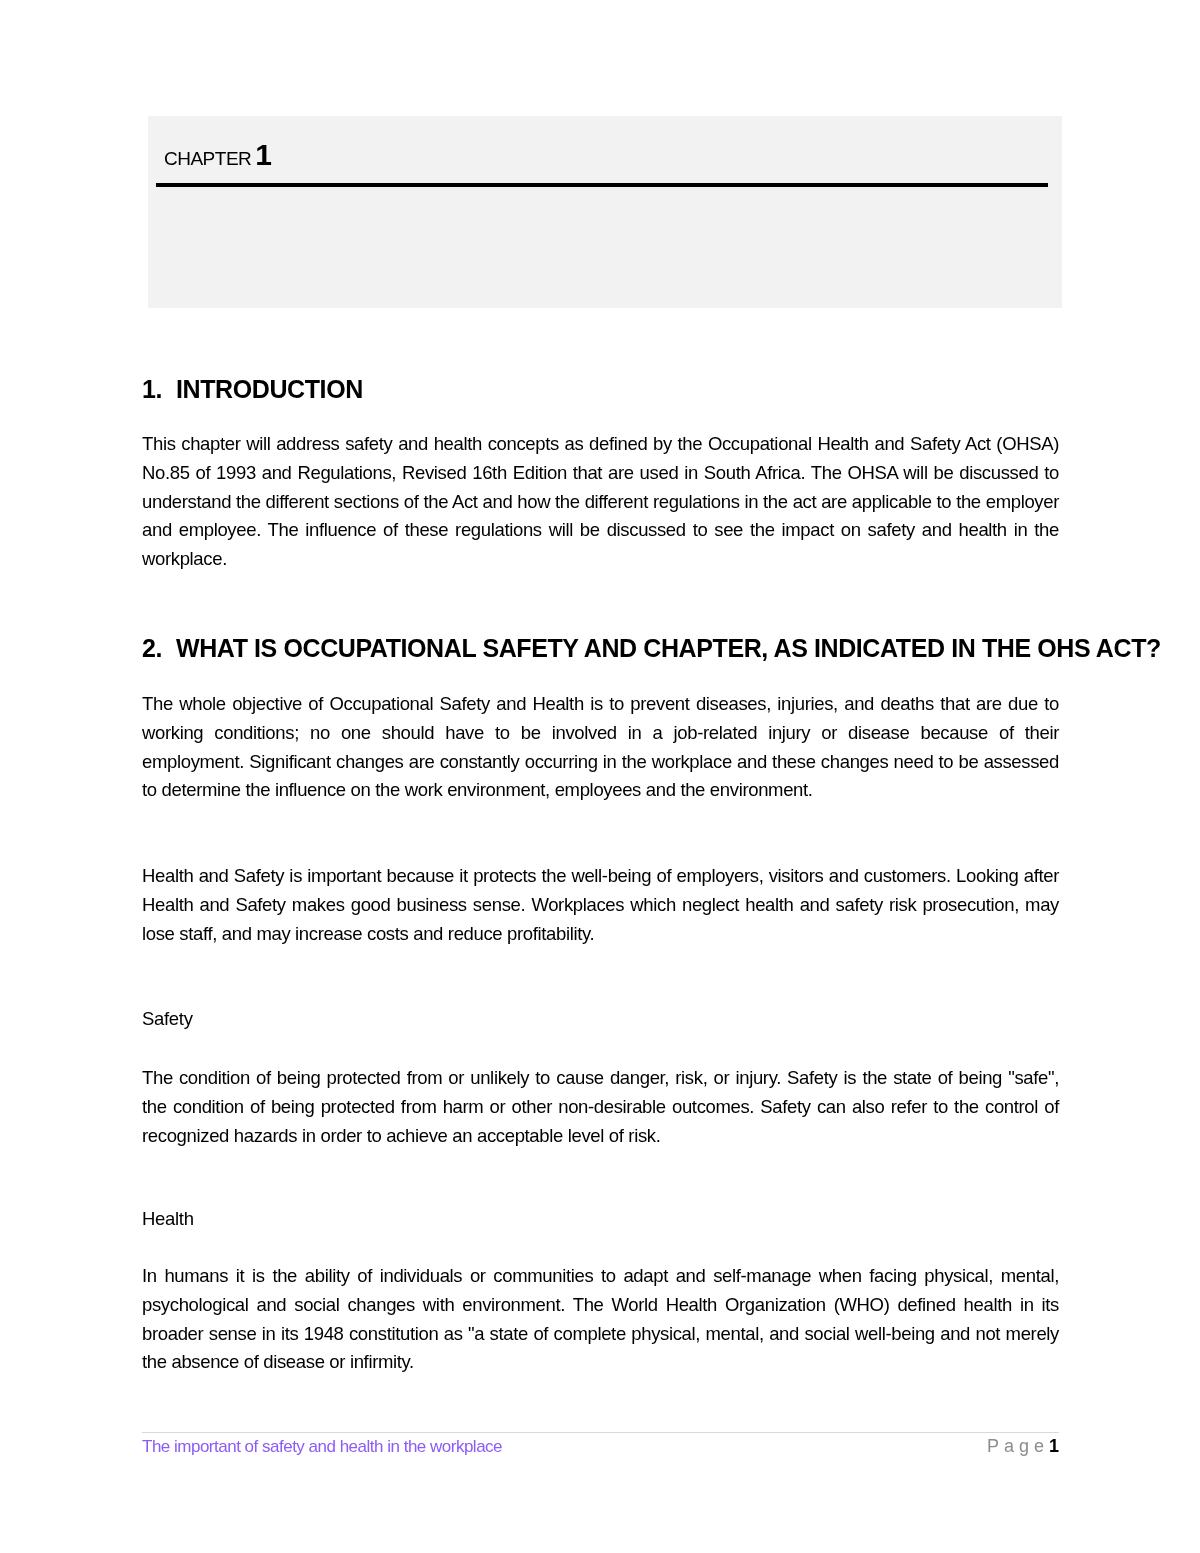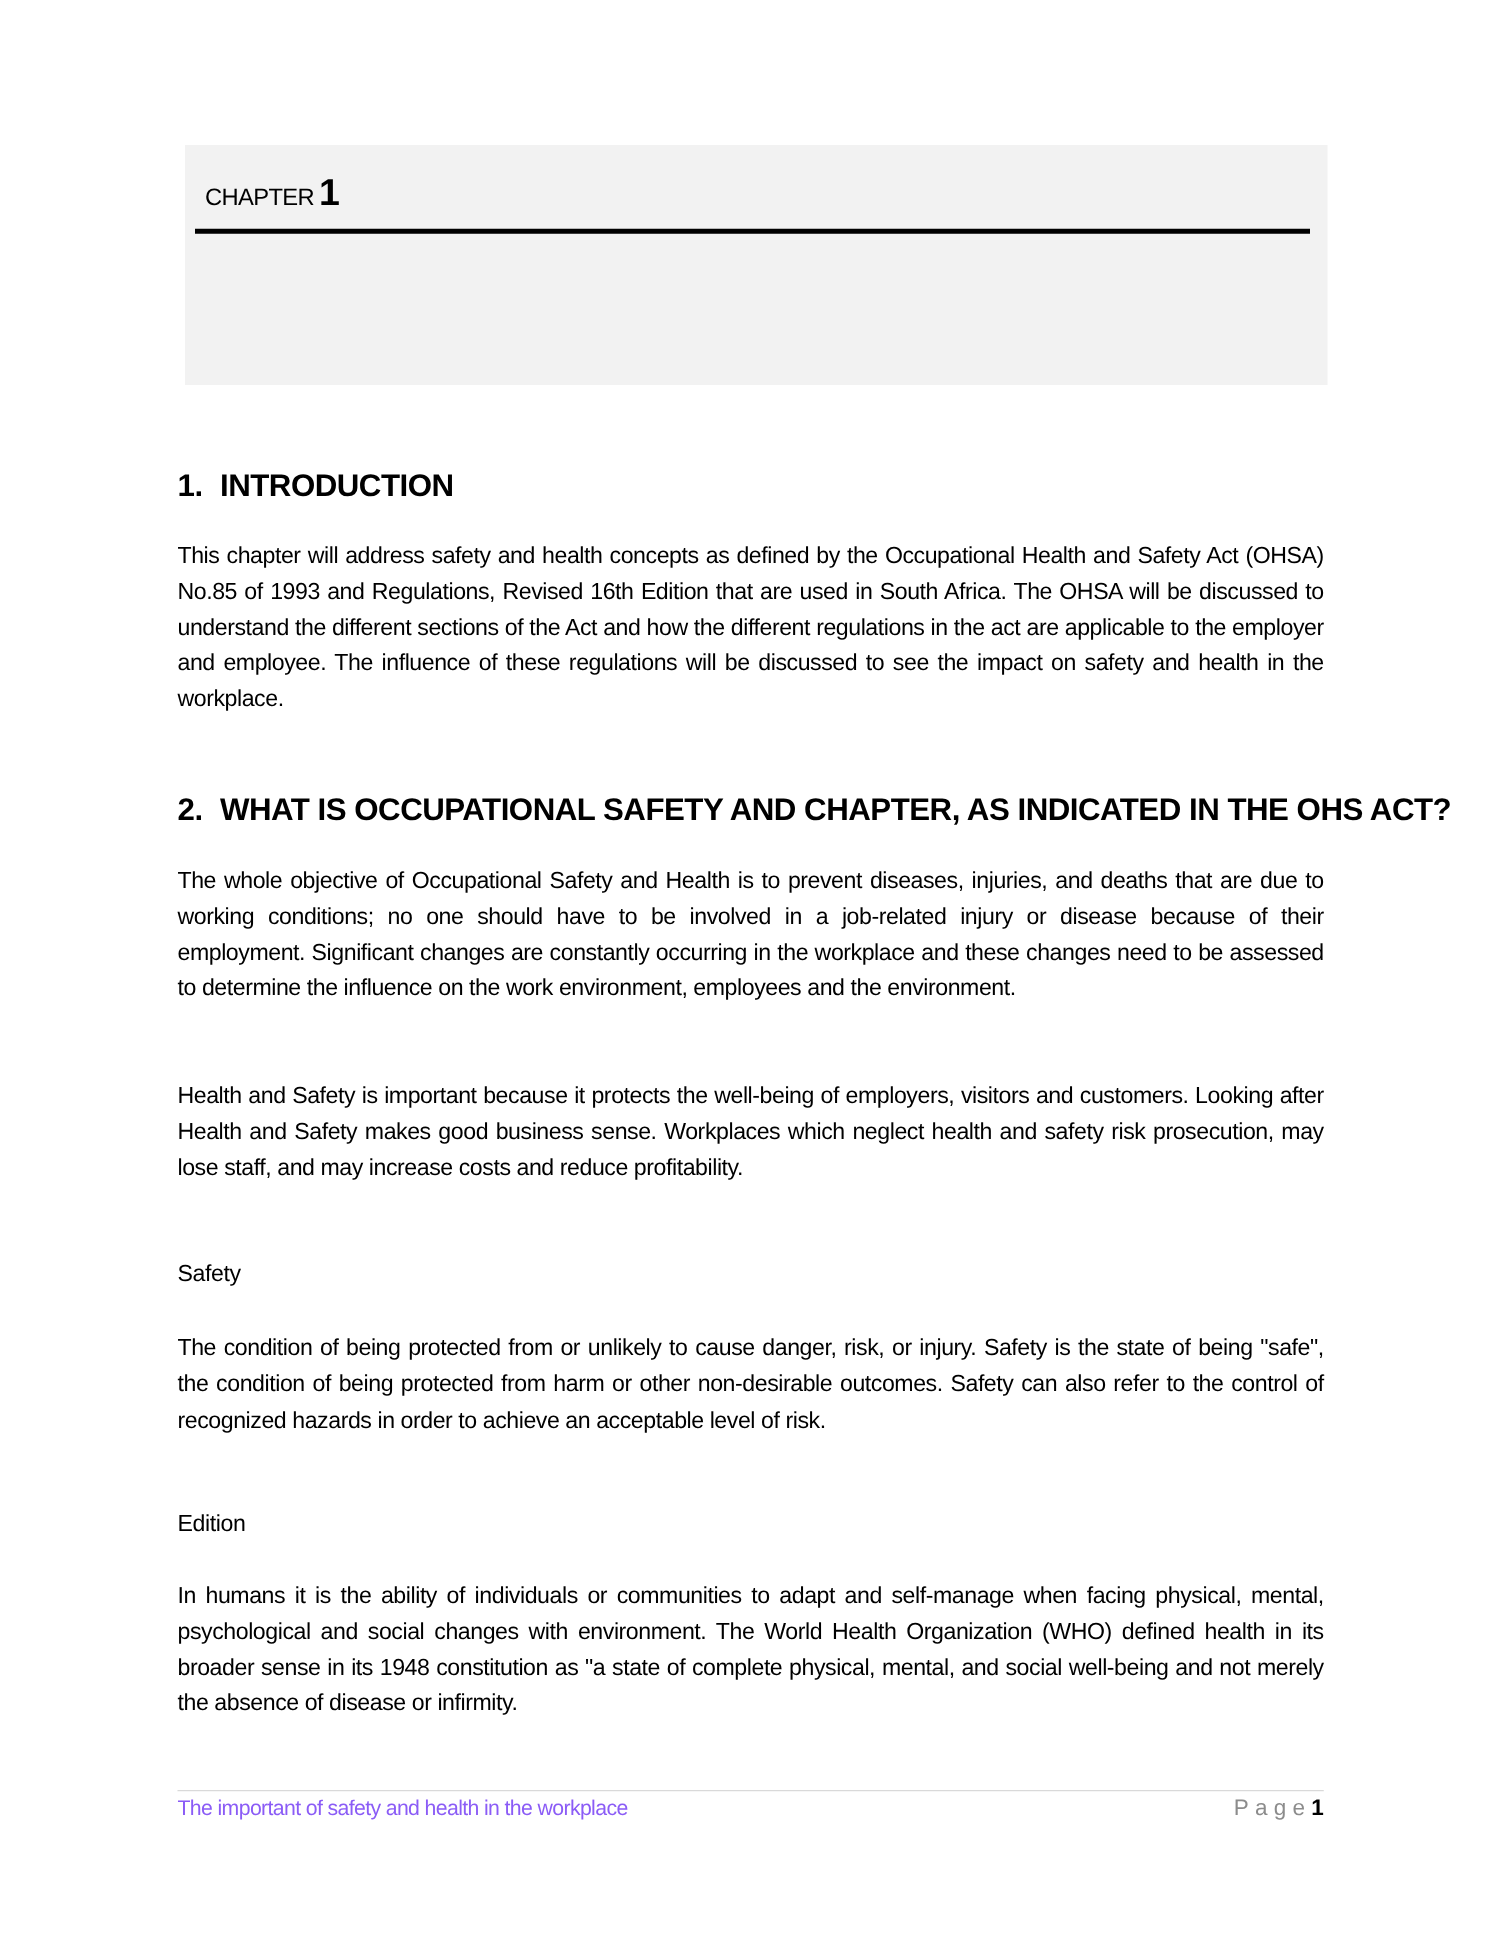--- a/index.html
+++ b/index.html
@@ -45,21 +45,21 @@
 
   <div class="h" style="top:634px;">
     <span class="n">2.</span><span>WHAT IS OCCUPATIONAL SAFETY AND CHAPTER, AS INDICATED IN THE OHS ACT?</span>
   </div>
   <div class="p" style="top:690px;">The whole objective of Occupational Safety and Health is to prevent diseases, injuries, and deaths that are due to working conditions; no one should have to be involved in a job-related injury or disease because of their employment. Significant changes are constantly occurring in the workplace and these changes need to be assessed to determine the influence on the work environment, employees and the environment.</div>
   <div class="p" style="top:862px;">Health and Safety is important because it protects the well-being of employers, visitors and customers. Looking after Health and Safety makes good business sense. Workplaces which neglect health and safety risk prosecution, may lose staff, and may increase costs and reduce profitability.</div>
 
   <div class="sub" style="top:1008px;">Safety</div>
   <div class="p" style="top:1064px;">The condition of being protected from or unlikely to cause danger, risk, or injury.  Safety is the state of being "safe", the condition of being protected from harm or other non-desirable outcomes. Safety can also refer to the control of recognized hazards in order to achieve an acceptable level of risk.</div>
 
-  <div class="sub" style="top:1208px;">Edition</div>
+  <div class="sub" style="top:1208px;">Health</div>
   <div class="p" style="top:1262px;">In humans it is the ability of individuals or communities to adapt and self-manage when facing physical, mental, psychological and social changes with environment. The World Health Organization (WHO) defined health in its broader sense in its 1948 constitution as "a state of complete physical, mental, and social well-being and not merely the absence of disease or infirmity.</div>
 
   <div class="footer-rule"></div>
   <div class="footer-left">The important of safety and health in the workplace</div>
   <div class="footer-right">
     <span class="pl">Page</span><span class="pn">1</span>
   </div>
 
 </div>
 

